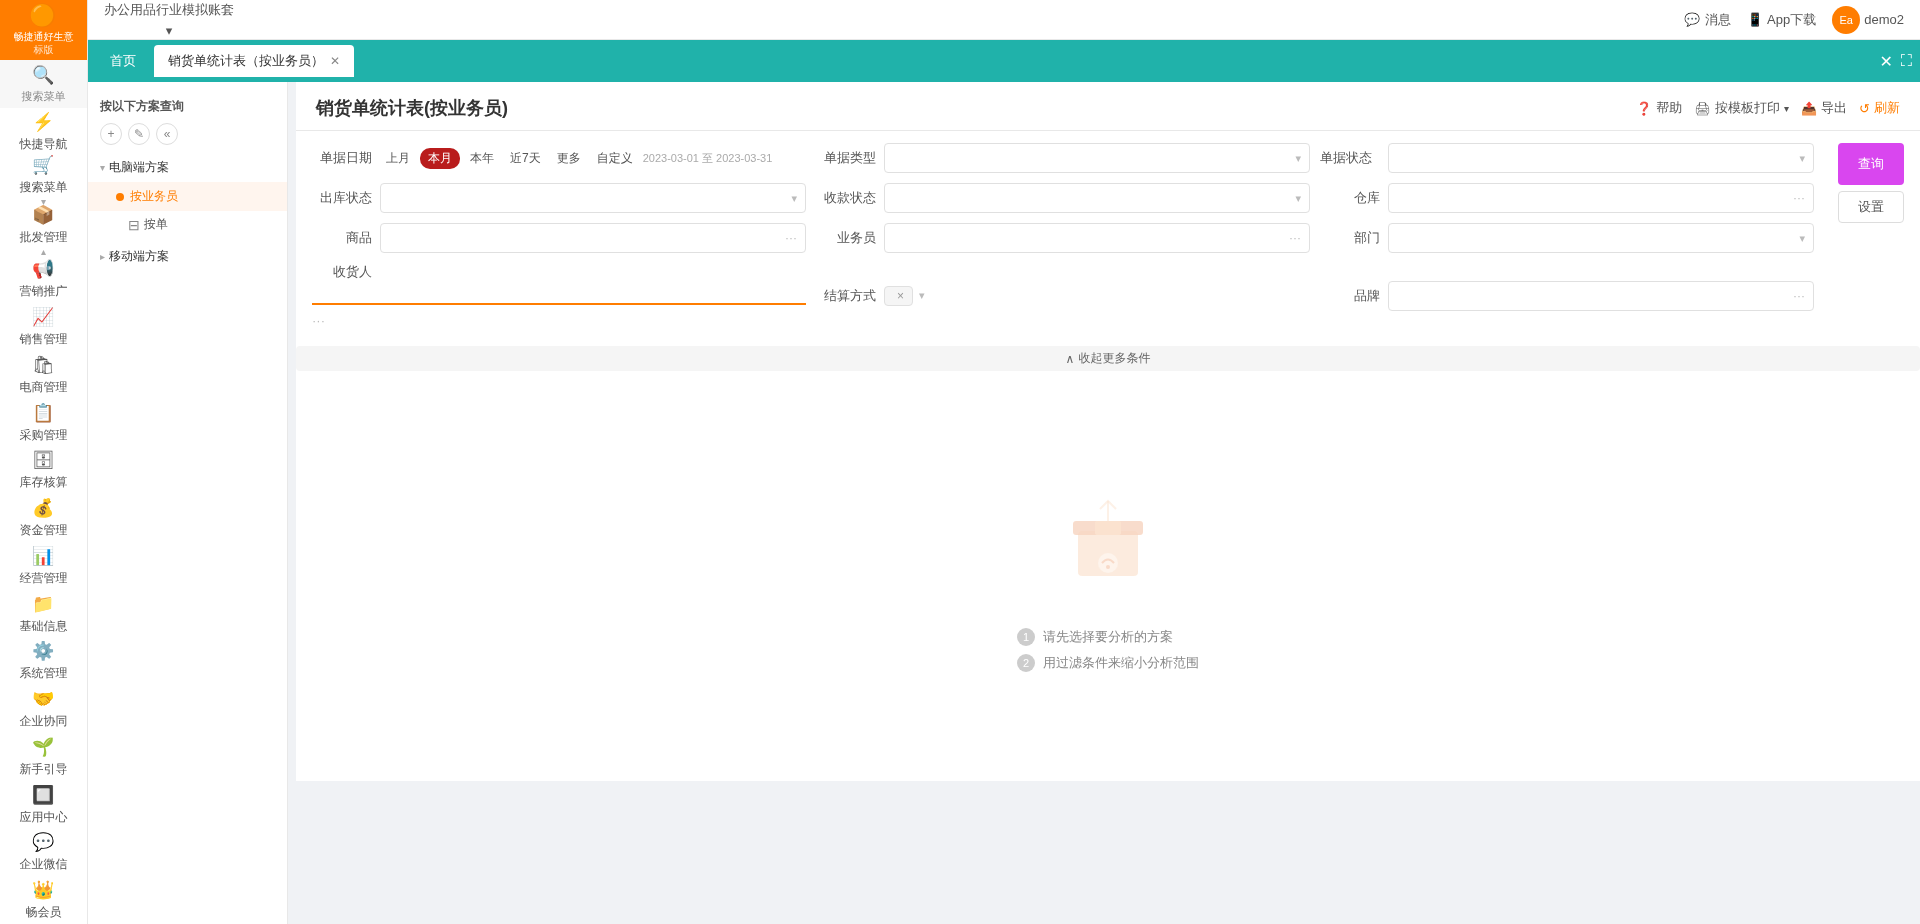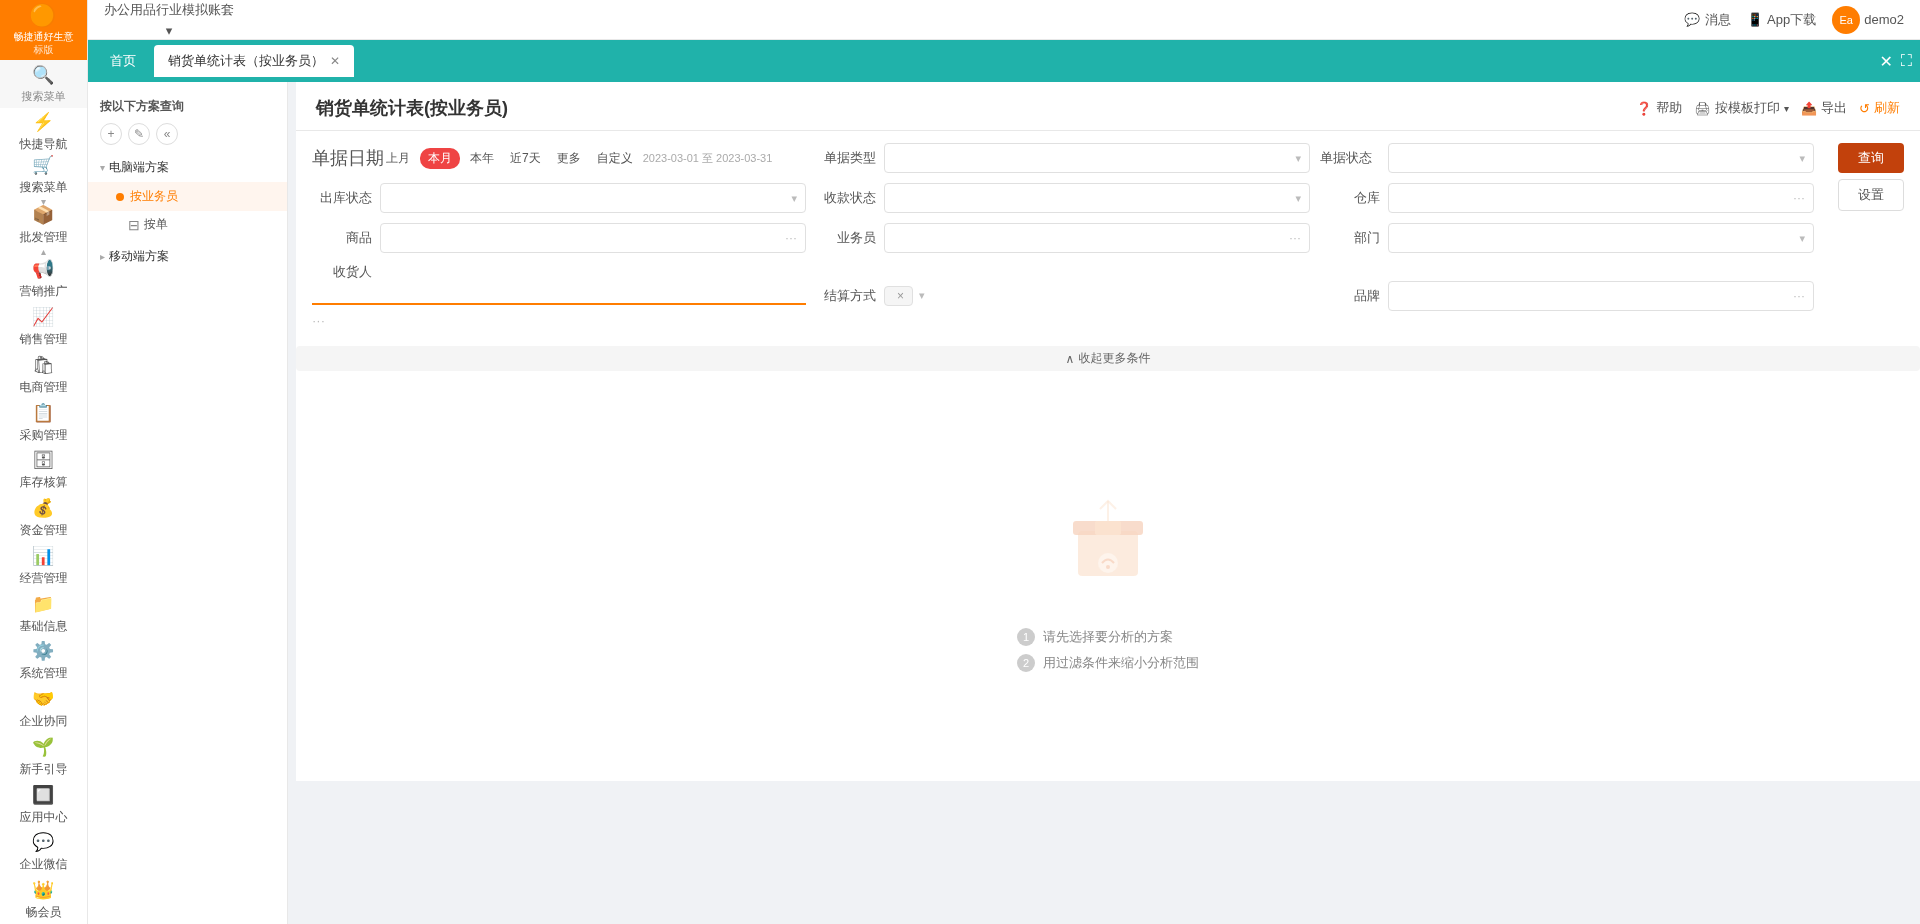--- a/index.html
+++ b/index.html
@@ -48,21 +48,21 @@
     .lp-sub-sub { padding: 5px 12px 5px 40px; font-size: 12px; color: #555; cursor: pointer; display: flex; align-items: center; gap: 4px; }
     .lp-section-header { padding: 6px 12px; font-size: 12px; color: #333; display: flex; align-items: center; gap: 4px; cursor: pointer; }
     .page-header { background: #fff; padding: 14px 20px 10px; border-bottom: 1px solid #e8e8e8; display: flex; justify-content: space-between; }
     .page-title { font-size: 18px; font-weight: bold; color: #333; }
     .page-actions { display: flex; align-items: center; gap: 12px; }
     .page-action-btn { display: flex; align-items: center; gap: 4px; font-size: 13px; color: #555; cursor: pointer; }
     .export-btn { display: flex; align-items: center; gap: 4px; }
     .refresh-btn { color: #ff7d00; }
     .date-tab { padding: 2px 6px; cursor: pointer; color: #555; border-radius: 2px; }
     .date-tab.active { background: #ff7d00; color: #fff; border-radius: 10px; }
-    .btn-query { background: #c2410c; color: #fff; border: none; border-radius: 4px; padding: 6px 20px; font-size: 13px; cursor: pointer; }
+    .btn-query { background: #d946ef; color: #fff; border: none; border-radius: 4px; padding: 12px 20px; font-size: 13px; cursor: pointer; }
     .btn-settings { background: #fff; color: #555; border: 1px solid #ddd; border-radius: 4px; padding: 6px 16px; font-size: 13px; cursor: pointer; }
 
     
     .empty-state { display: flex; flex-direction: column; align-items: center; justify-content: center; padding: 80px 20px; background: #fff; min-height: 400px; }
     .empty-text { display: flex; flex-direction: column; gap: 8px; }
     .empty-step { display: flex; align-items: center; gap: 8px; font-size: 13px; color: #888; }
     .step-num { width: 18px; height: 18px; border-radius: 50%; background: #ccc; color: #fff; font-size: 11px; display: flex; align-items: center; justify-content: center; flex-shrink: 0; }
 
     
     .template-print-btn { display: flex; align-items: center; gap: 4px; cursor: pointer; font-size: 13px; color: #555; }
@@ -274,24 +274,24 @@
         </div>
       </div>
 
       <div class="filter-section">
         <div style="padding: 12px 16px; display:flex; align-items:flex-start; gap:12px;">
           <div style="flex:1; display:flex; flex-direction:column; gap:10px;">
 
             <div style="display:grid; grid-template-columns: 1fr 1fr 1fr; gap:10px;">
 
               <div style="display:flex; align-items:center; gap:8px;">
-                <span style="font-size:18px;color:#555;white-space:nowrap;width:60px;flex-shrink:0">单据日期</span>
+                <span style="font-size:13px;color:#555;white-space:nowrap;width:60px;text-align:right;flex-shrink:0">单据日期</span>
                 <div style="display:flex; align-items:center; gap:4px; flex:1;">
                   <span class="date-tab" style="font-size:12px;color:#555;cursor:pointer">上月</span>
-                  <span class="date-tab active" style="font-size:12px;padding:2px 8px;background:#ef4444;color:#fff;border-radius:10px;cursor:pointer">本月</span>
+                  <span class="date-tab active" style="font-size:12px;padding:2px 8px;background:#b91c1c;color:#fff;border-radius:10px;cursor:pointer">本月</span>
                   <span class="date-tab" style="font-size:12px;color:#555;cursor:pointer">本年</span>
                   <span class="date-tab" style="font-size:12px;color:#555;cursor:pointer">近7天</span>
                   <span class="date-tab" style="font-size:12px;color:#555;cursor:pointer">更多</span>
                   <span class="date-tab" style="font-size:12px;color:#555;cursor:pointer">自定义</span>
                   <span style="font-size:11px;color:#aaa;white-space:nowrap">2023-03-01 至 2023-03-31</span>
                 </div>
               </div>
 
               <div style="display:flex; align-items:center; gap:8px;">
                 <span style="font-size:13px;color:#555;white-space:nowrap;width:60px;text-align:right;flex-shrink:0">单据类型</span>

